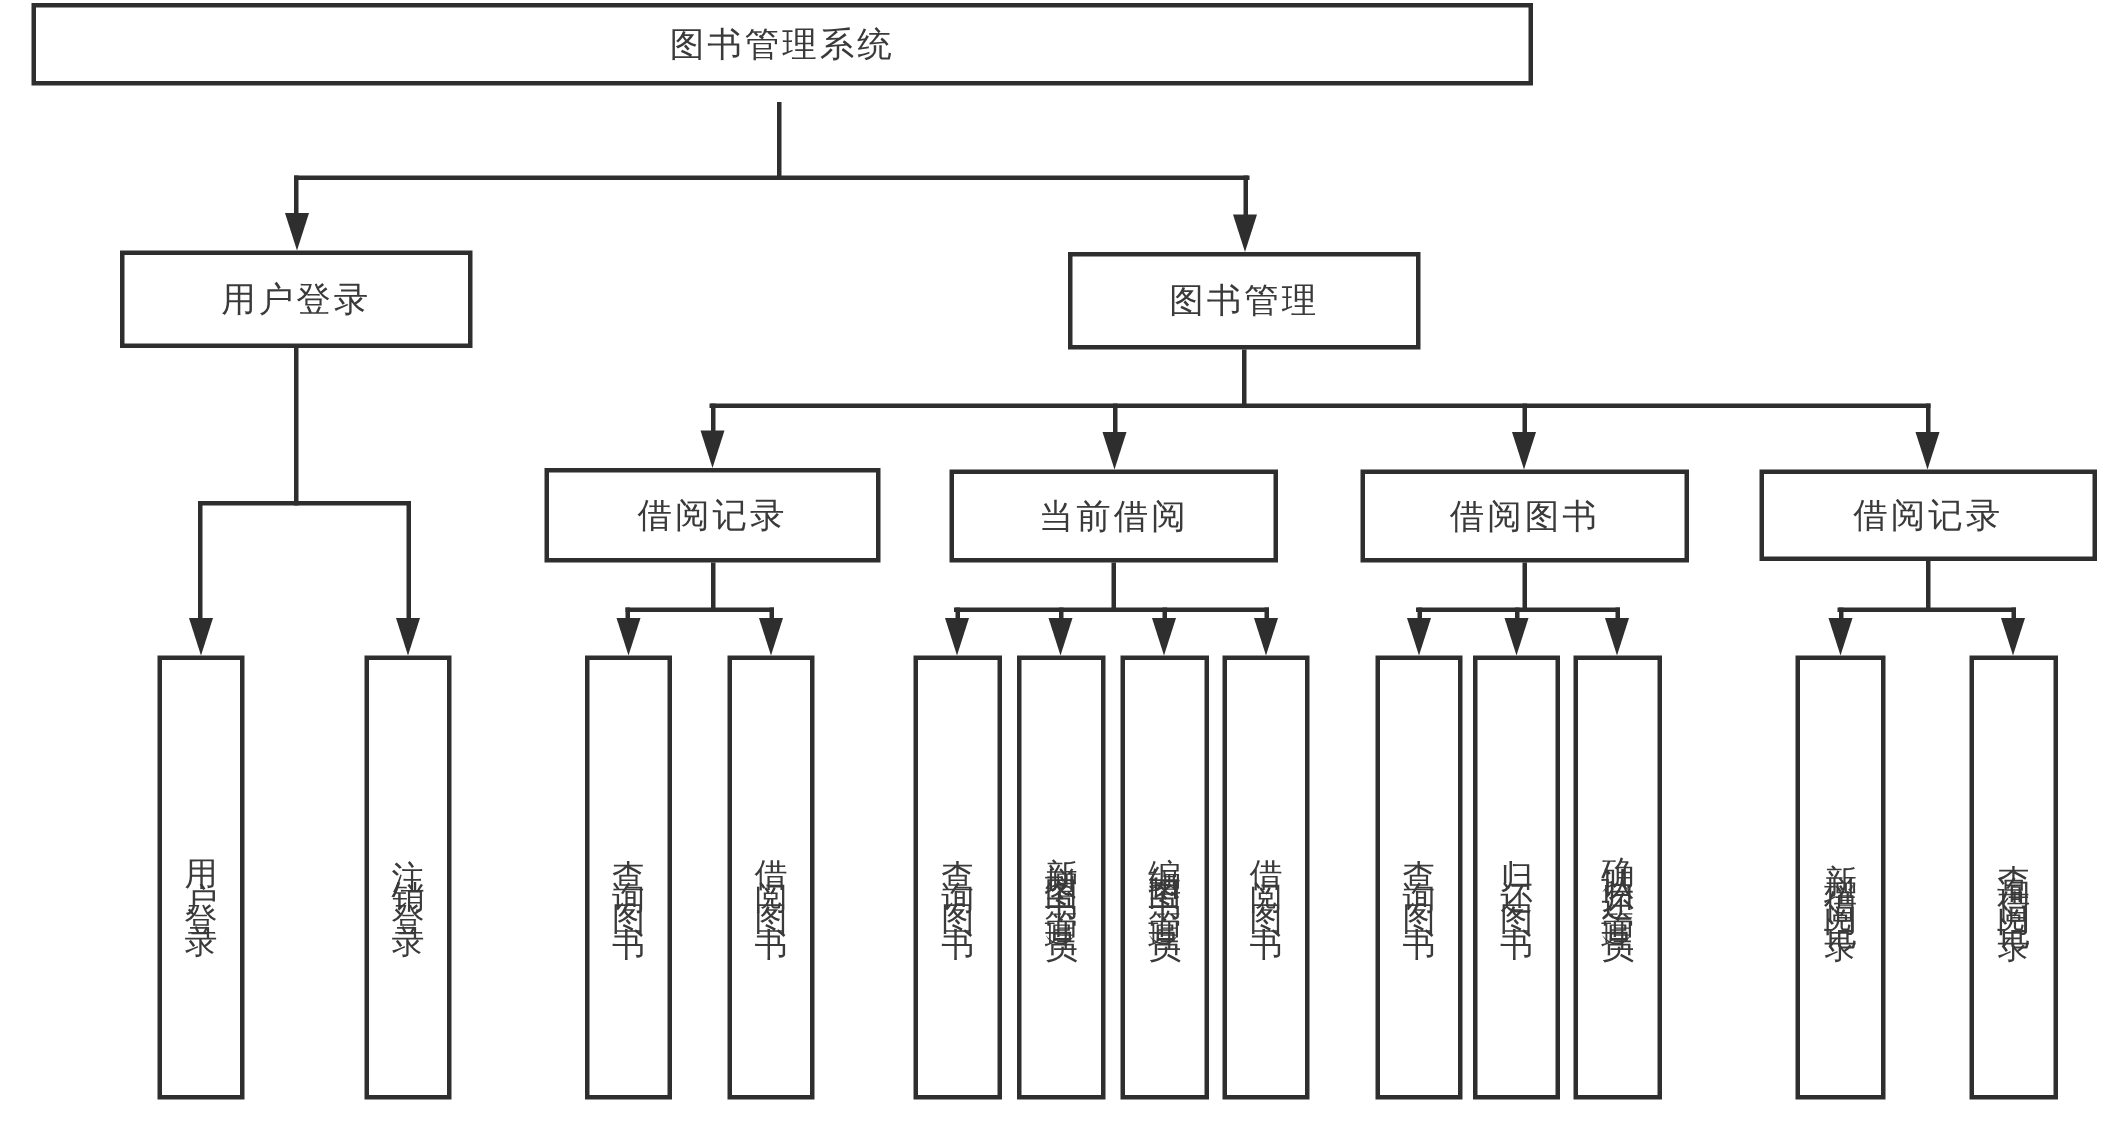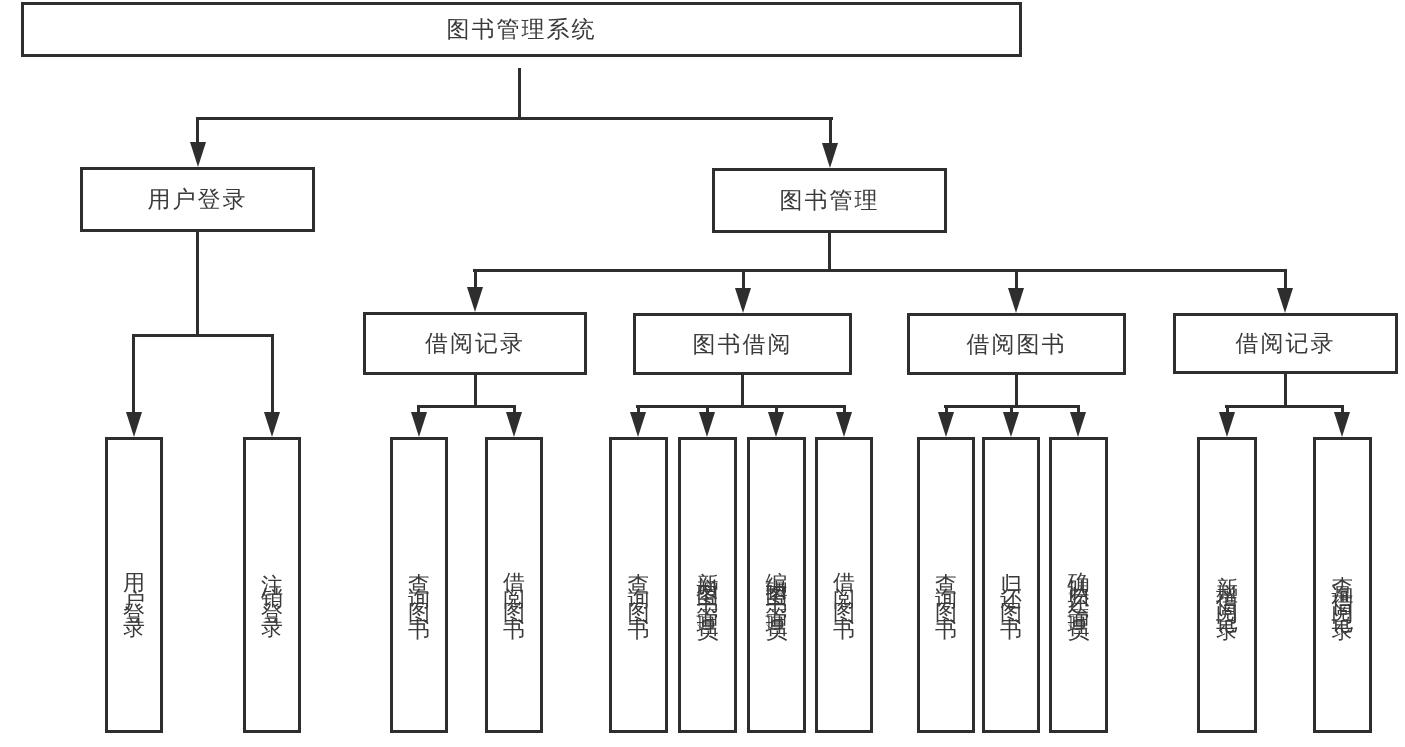--- a/index.html
+++ b/index.html
@@ -100,21 +100,21 @@
   <div class="ahead" style="left:735px;top:288px"></div>
   <div class="line" style="left:1015px;top:269px;width:3px;height:20px"></div>
   <div class="ahead" style="left:1008px;top:288px"></div>
   <div class="line" style="left:1284px;top:269px;width:3px;height:20px"></div>
   <div class="ahead" style="left:1277px;top:288px"></div>
 
   <div class="node h" style="left:363px;top:312px;width:224px;height:63px">
     <span class="lbl">借阅记录</span>
   </div>
   <div class="node h" style="left:633px;top:313px;width:219px;height:62px">
-    <span class="lbl">图书借阅</span>
+    <span class="lbl">当前借阅</span>
   </div>
   <div class="node h" style="left:907px;top:313px;width:219px;height:62px">
     <span class="lbl">借阅图书</span>
   </div>
   <div class="node h" style="left:1173px;top:313px;width:225px;height:61px">
     <span class="lbl">借阅记录</span>
   </div>
 
   <div class="line" style="left:474px;top:375px;width:3px;height:33px"></div>
   <div class="line" style="left:417px;top:405px;width:99px;height:3px"></div>

